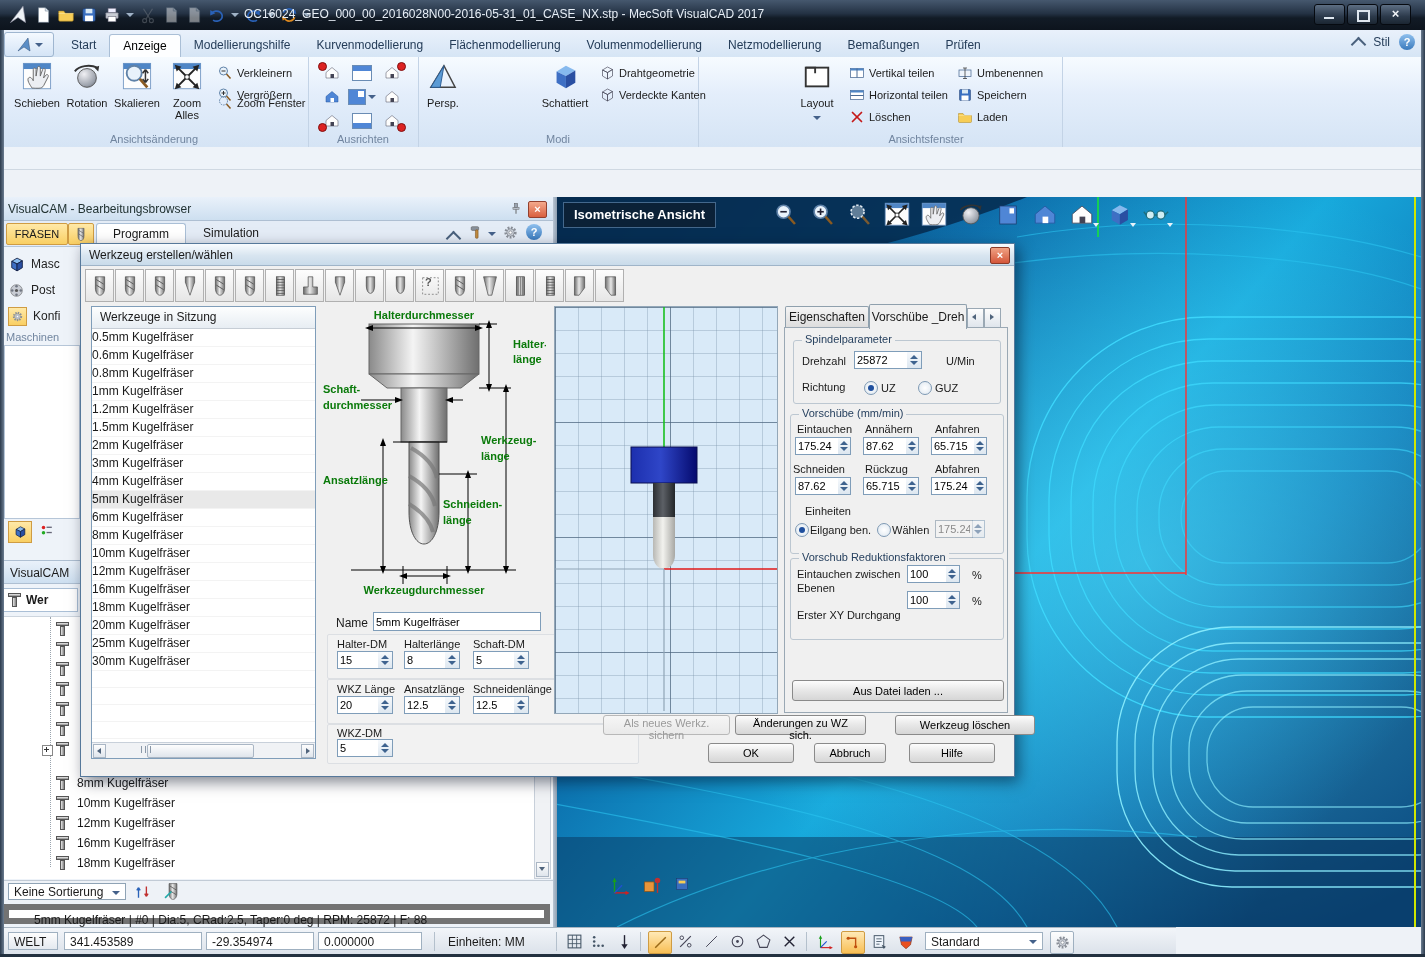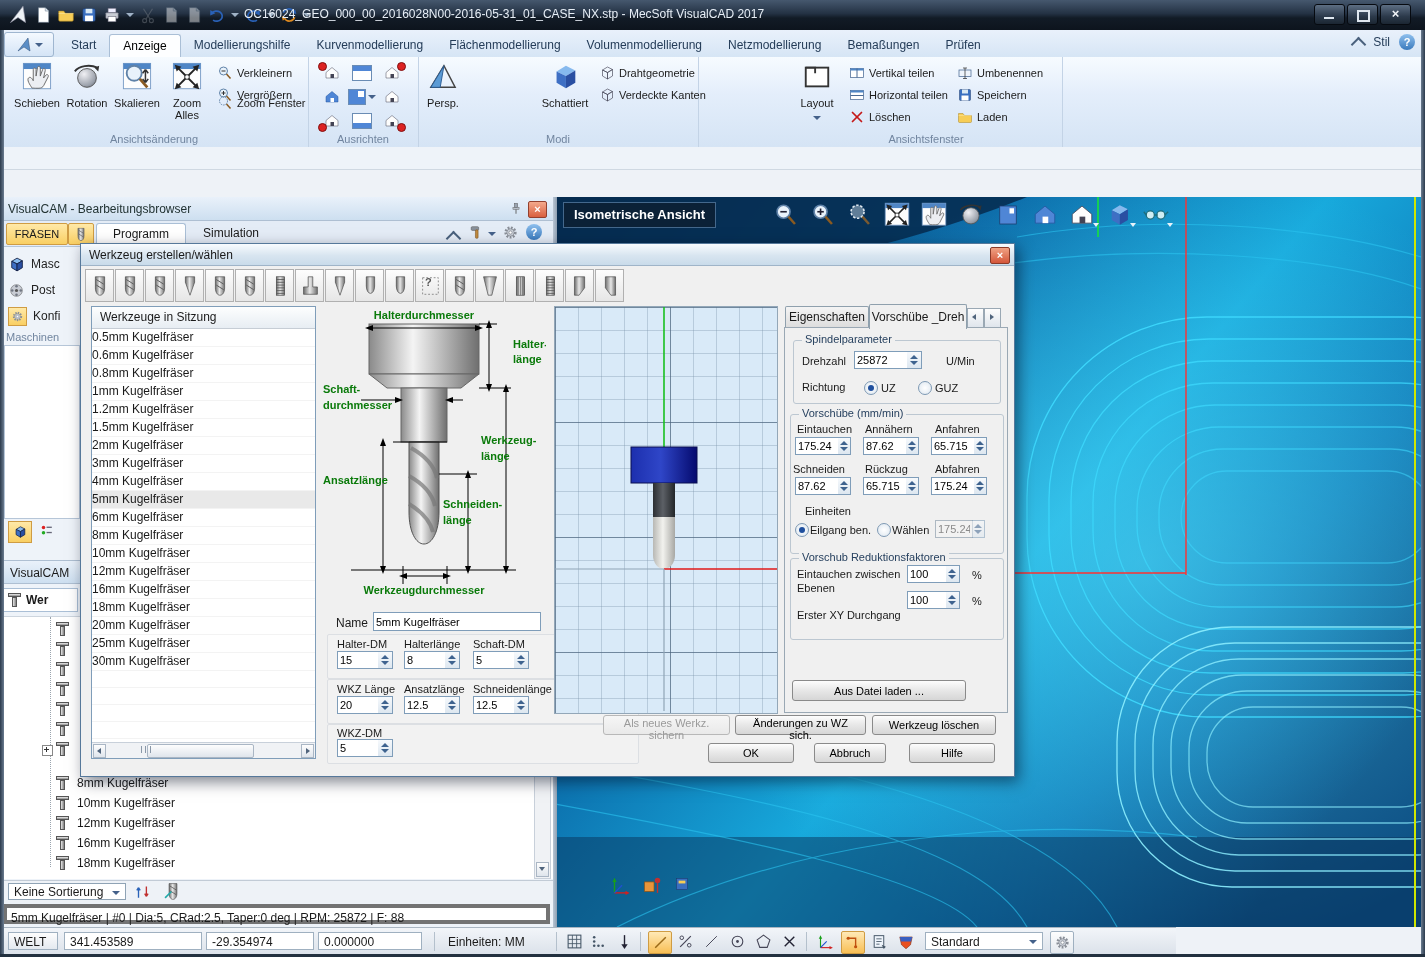--- a/index.html
+++ b/index.html
@@ -85,22 +85,22 @@
   .plusbox{position:absolute;width:9px;height:9px;border:1px solid #888;background:#fff;}
   .plusbox::before{content:"";position:absolute;left:1px;top:3px;width:5px;height:1px;background:#333;}
   .plusbox::after{content:"";position:absolute;left:3px;top:1px;width:1px;height:5px;background:#333;}
   .vscroll{position:absolute;right:2px;top:0;width:15px;height:260px;background:#f0f2f5;border:1px solid #c8d0da;}
   .sarrow{position:absolute;left:1px;width:11px;height:13px;background:linear-gradient(#fdfdfd,#dfe5ec);border:1px solid #aab6c4;}
   .tri-d{position:absolute;left:2px;top:4px;width:0;height:0;border-left:3px solid transparent;border-right:3px solid transparent;border-top:4px solid #50647c;}
   .tri-l{position:absolute;left:3px;top:3px;width:0;height:0;border-top:3px solid transparent;border-bottom:3px solid transparent;border-right:4px solid #50647c;}
   .tri-r{position:absolute;left:4px;top:3px;width:0;height:0;border-top:3px solid transparent;border-bottom:3px solid transparent;border-left:4px solid #50647c;}
   .sortrow{position:absolute;left:0;top:683px;width:553px;height:22px;background:#eef2f7;border-top:1px solid #c2cbd6;}
   .sortdd{position:absolute;left:8px;top:2px;width:118px;height:17px;background:#fff;border:1px solid #8fa3b5;font-size:12px;line-height:17px;padding-left:5px;box-sizing:border-box;}
-  .statusline{position:absolute;left:3px;top:707px;width:547px;height:20px;background:#fff;border:4px solid #737373;
-    font-size:12px;line-height:20px;padding-left:4px;box-sizing:border-box;white-space:nowrap;}
+  .statusline{position:absolute;left:3px;top:707px;width:547px;height:20px;background:#fff;border:6px solid #737373;
+    font-size:12px;line-height:20px;padding-left:25px;box-sizing:border-box;white-space:nowrap;}
   .splitter{left:553px;top:197px;width:4px;height:730px;background:linear-gradient(90deg,#b9c6d4,#8fa0b2);}
   
   .viewport{left:557px;top:197px;width:864px;height:730px;overflow:hidden;background:#0a4a80;}
   .vlabel{position:absolute;left:6px;top:5px;height:24px;padding:0 10px;background:#0b2137;border:1px solid #44688c;
     color:#fff;font-size:13px;font-weight:bold;line-height:24px;}
   .vtb{position:absolute;left:214px;top:4px;display:flex;gap:7px;}
   .vtbi{position:relative;width:30px;height:28px;display:flex;align-items:center;justify-content:center;}
   .vtbi .dd{position:absolute;right:-2px;bottom:2px;border-left:3px solid transparent;border-right:3px solid transparent;border-top:4px solid #e8f2fa;}
   
   .dialog{left:80px;top:243px;width:933px;height:532px;background:#f0f0f0;border:1px solid #56789a;
@@ -1249,25 +1249,25 @@
     <span class="fld-lbl" style="left:181px;top:10px">%</span>
     <input class="inp" style="left: 116px; top: 32px; width: 40px;" value="100">
     <span class="spin" style="left:155px;top:32px;width:14px">
           <i class="up" style="left:2px"></i>
           <i class="dn" style="left:2px"></i>
         </span>
     <span class="fld-lbl" style="left:181px;top:36px">%</span>
     <span class="fld-lbl" style="left:6px;top:50px">Erster XY Durchgang</span>
   </div>
 
-  <button class="dbtn" style="left:711px;top:436px;width:174px;height:21px">Aus Datei laden ...</button>
+  <button class="dbtn" style="left:711px;top:436px;width:212px;height:21px">Aus Datei laden ...</button>
 
   <button class="dbtn dis" style="left:522px;top:471px;width:127px" disabled="">Als neues Werkz. sichern</button>
   <button class="dbtn" style="left:654px;top:471px;width:131px">Änderungen zu WZ sich.</button>
-  <button class="dbtn" style="left:791px;top:471px;width:124px">Werkzeug löschen</button>
+  <button class="dbtn" style="left:814px;top:471px;width:140px">Werkzeug löschen</button>
   <button class="dbtn" style="left:627px;top:499px;width:86px">OK</button>
   <button class="dbtn" style="left:733px;top:499px;width:72px">Abbruch</button>
   <button class="dbtn" style="left:828px;top:499px;width:86px">Hilfe</button>
 </div>
 
 <div class="abs statusbar">
   <div class="sbox" style="left:8px;width:50px;background:linear-gradient(#fdfdfd,#e4e9ef)">WELT</div>
   <div class="sbox" style="left:64px;width:138px">341.453589</div>
   <div class="sbox" style="left:206px;width:108px">-29.354974</div>
   <div class="sbox" style="left:318px;width:104px">0.000000</div>

